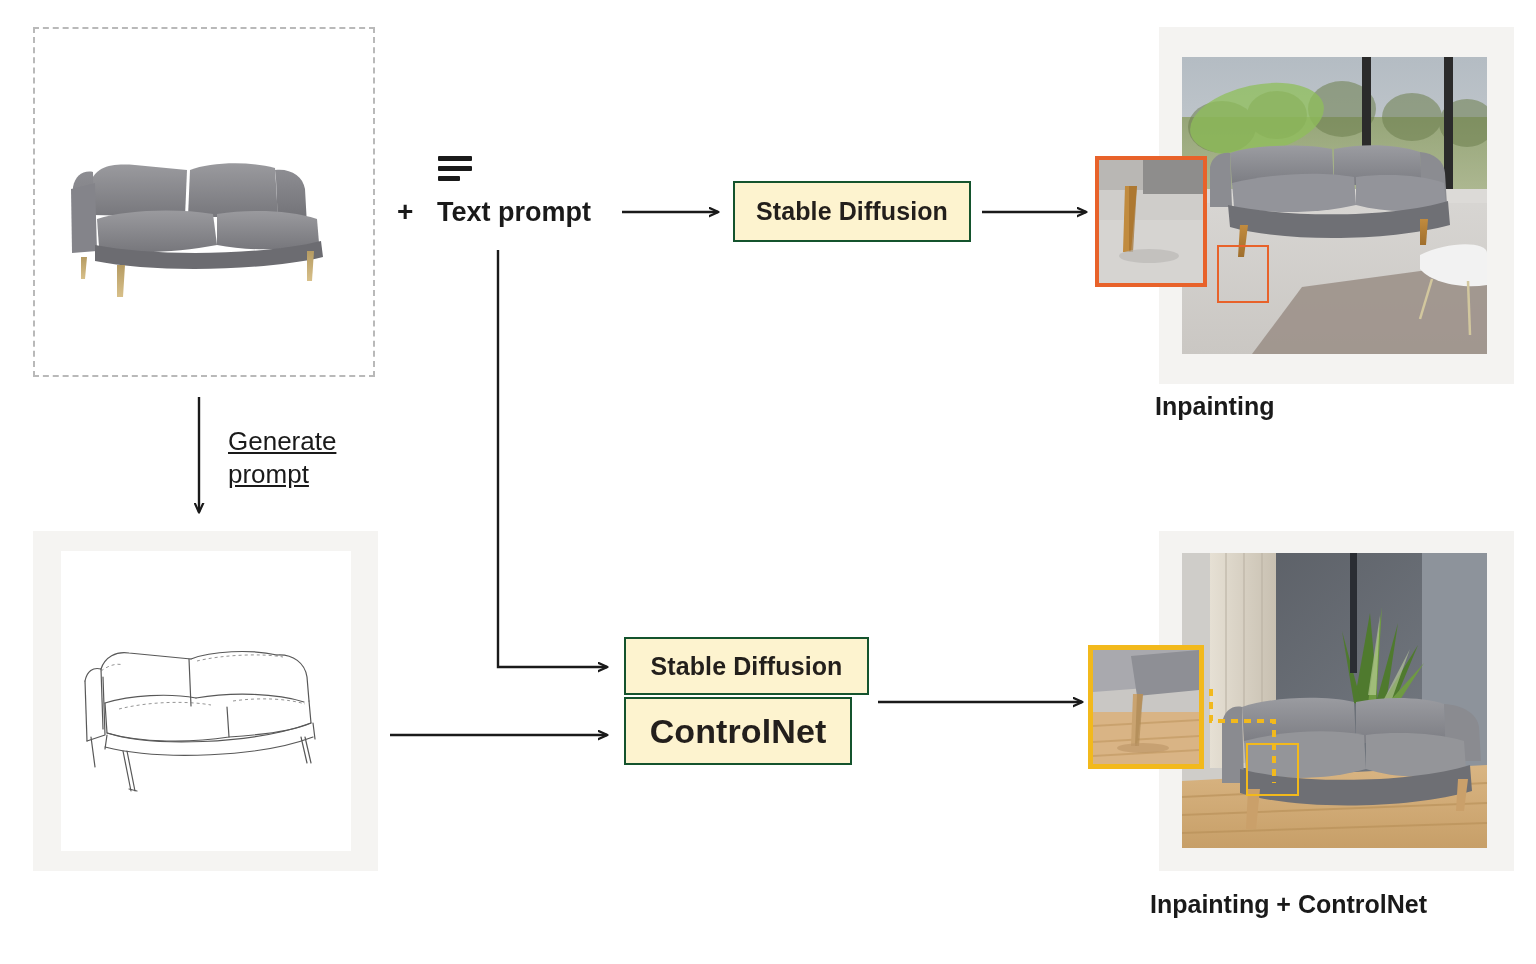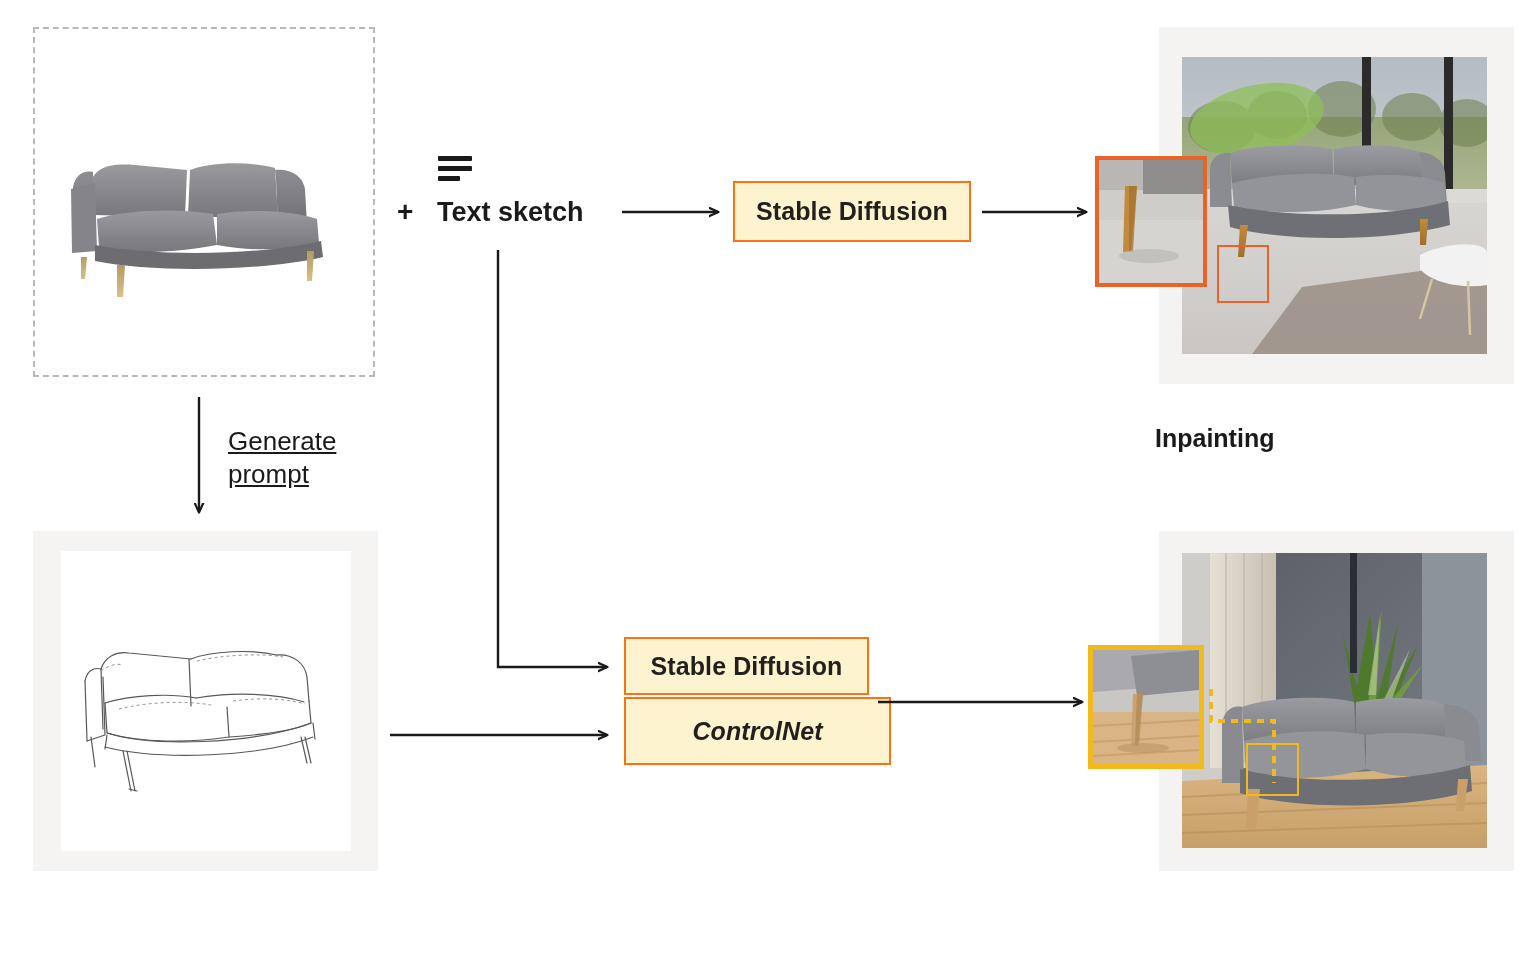--- a/index.html
+++ b/index.html
@@ -32,41 +32,41 @@
   #result-top-panel{
     left:1159px;top:27px;width:355px;height:357px;background:#f4f3f1;
   }
   #result-bottom-panel{
     left:1159px;top:531px;width:355px;height:340px;background:#f4f3f1;
   }
   .result-photo{position:absolute;overflow:hidden;}
 
   
   .flowbox{
-    background:#fdf3cf;border:2px solid #f97316;box-sizing:border-box;
+    background:#fdf3cf;border:2px solid #14532d;box-sizing:border-box;
     display:flex;align-items:center;justify-content:center;
     font-weight:bold;color:#231f1c;letter-spacing:.1px;
   }
   #sd-top{left:733px;top:181px;width:238px;height:61px;font-size:25px;}
   #sd-bottom{left:624px;top:637px;width:245px;height:58px;font-size:25px;}
-  #controlnet{left:624px;top:697px;width:267px;height:68px;font-size:25px;font-style:italic;}
+  #controlnet{left:624px;top:697px;width:228px;height:68px;font-size:34px;}
 
   
   #plus-sign{left:397px;top:196px;font-size:28px;font-weight:bold;color:#1a1a1a;}
   #text-prompt-label{left:437px;top:197px;font-size:27px;font-weight:bold;color:#1a1a1a;white-space:nowrap;}
   #prompt-icon{left:438px;top:156px;width:36px;}
   #prompt-icon .bar{background:#1a1a1a;height:5px;margin-bottom:5px;border-radius:1px;}
   #prompt-icon .bar.b1{width:34px;}
   #prompt-icon .bar.b2{width:34px;}
   #prompt-icon .bar.b3{width:22px;}
 
   #generate-sketch-label{
     left:228px;top:425px;font-size:26px;color:#1a1a1a;line-height:1.28;text-decoration:underline;
   }
-  #caption-top{left:1155px;top:424px;font-size:25px;font-weight:bold;color:#1a1a1a;}
+  #caption-top{left:1155px;top:392px;font-size:25px;font-weight:bold;color:#1a1a1a;}
   #caption-bottom{left:1150px;top:890px;font-size:25px;font-weight:bold;color:#1a1a1a;}
 
   svg.overlay{position:absolute;left:0;top:0;width:1536px;height:964px;pointer-events:none;}
 </style>
 </head>
 <body>
 
 <div class="stage">
 
   <div class="abs" id="source-box">
@@ -143,21 +143,21 @@
       </svg>
     </div>
   </div>
 
   <div class="abs" id="prompt-icon">
     <div class="bar b1"></div>
       <div class="bar b2"></div>
       <div class="bar b3"></div>
   </div>
   <div class="abs" id="plus-sign">+</div>
-  <div class="abs" id="text-prompt-label">Text sketch</div>
+  <div class="abs" id="text-prompt-label">Text prompt</div>
 
   <div class="abs flowbox" id="sd-top">Stable Diffusion</div>
   <div class="abs flowbox" id="sd-bottom">Stable Diffusion</div>
   <div class="abs flowbox" id="controlnet">ControlNet</div>
 
   <div class="abs" id="generate-sketch-label">
     <div>Generate</div>
     <div>prompt</div>
   </div>
 
@@ -328,20 +328,21 @@
       <g stroke="#c09760" stroke-width="2" opacity="0.6">
         <line x1="0" y1="76" x2="106" y2="70"></line>
         <line x1="0" y1="92" x2="106" y2="86"></line>
         <line x1="0" y1="106" x2="106" y2="100"></line>
       </g>
       <path d="M40 44 L50 44 L44 96 L38 96 Z" fill="#c9a370"></path>
       <path d="M44 44 L50 44 L46 96 L42 96 Z" fill="#a8834f" opacity="0.6"></path>
       <ellipse cx="50" cy="98" rx="26" ry="5" fill="#bb9566" opacity="0.6"></ellipse>
     </svg>
   </div>
+  <div class="abs" id="caption-bottom">Inpainting + ControlNet</div>
 
   <svg class="overlay">
     <defs>
       <marker id="ah" markerWidth="11" markerHeight="11" refX="9" refY="5.5" orient="auto" markerUnits="userSpaceOnUse">
         <path d="M0 1.2 L9.5 5.5 L0 9.8" fill="none" stroke="#1a1a1a" stroke-width="2.2" stroke-linecap="round" stroke-linejoin="round"></path>
       </marker>
     </defs>
     <g stroke="#1a1a1a" stroke-width="2.4" fill="none">
 
       <line x1="199" y1="397" x2="199" y2="512" marker-end="url(#ah)"></line>

